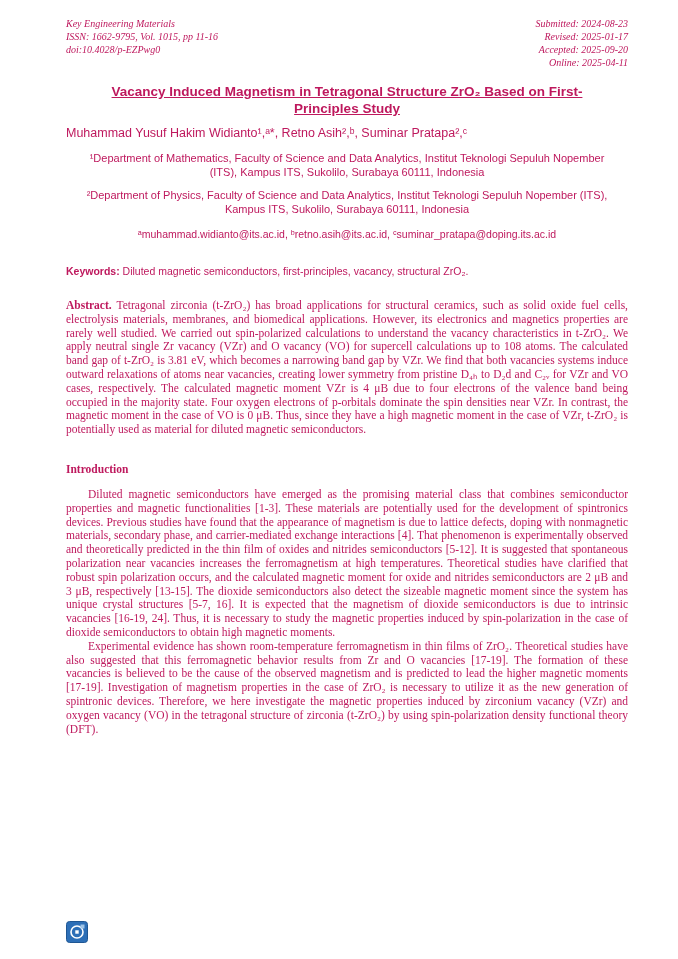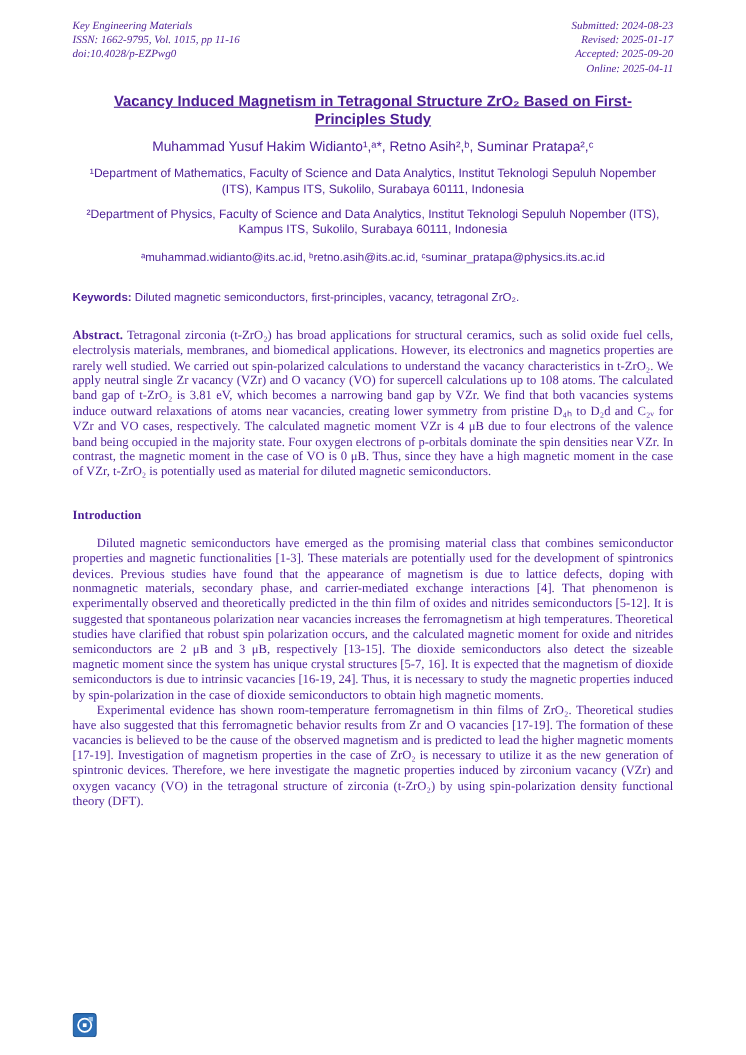--- a/index.html
+++ b/index.html
@@ -7,22 +7,22 @@
     padding: 0;
     background: #ffffff;
   }
   .page {
     position: relative;
     width: 678px;
     height: 959px;
     margin: 0 auto;
     background: #ffffff;
     box-sizing: border-box;
-    padding: 17px 66px 0 66px;
-    color: #4c1d95;
+    padding: 17px 50px 0 66px;
+    color: #be185d;
     overflow: hidden;
   }
   
   .header {
     display: flex;
     justify-content: space-between;
     font-family: "Liberation Serif", serif;
     font-style: italic;
     font-size: 10px;
     line-height: 13px;
@@ -36,21 +36,20 @@
     font-size: 13.5px;
     line-height: 17px;
     text-align: center;
     margin: 0 auto 9px auto;
     max-width: 530px;
     text-decoration: underline;
   }
   .authors {
     font-family: "Liberation Sans", sans-serif;
     font-size: 12.5px;
-    text-align: center;
     margin-bottom: 11px;
   }
   .affiliation {
     font-family: "Liberation Sans", sans-serif;
     font-size: 11px;
     line-height: 14px;
     text-align: center;
     margin: 0 auto 9px auto;
     max-width: 540px;
   }
@@ -116,23 +115,23 @@
   </div>
 
   <div class="title">Vacancy Induced Magnetism in Tetragonal Structure ZrO₂ Based on First-Principles Study</div>
 
   <div class="authors">Muhammad Yusuf Hakim Widianto¹,ᵃ*, Retno Asih²,ᵇ, Suminar Pratapa²,ᶜ</div>
 
   <div class="affiliation">¹Department of Mathematics, Faculty of Science and Data Analytics, Institut Teknologi Sepuluh Nopember (ITS), Kampus ITS, Sukolilo, Surabaya 60111, Indonesia</div>
 
   <div class="affiliation second">²Department of Physics, Faculty of Science and Data Analytics, Institut Teknologi Sepuluh Nopember (ITS), Kampus ITS, Sukolilo, Surabaya 60111, Indonesia</div>
 
-  <div class="emails">ᵃmuhammad.widianto@its.ac.id, ᵇretno.asih@its.ac.id, ᶜsuminar_pratapa@physics.its.ac.id</div>
+  <div class="emails">ᵃmuhammad.widianto@its.ac.id, ᵇretno.asih@its.ac.id, ᶜsuminar_pratapa@doping.its.ac.id</div>
 
-  <p class="keywords"><b>Keywords:</b><span> Diluted magnetic semiconductors, first-principles, vacancy, tetragonal ZrO₂.</span></p>
+  <p class="keywords"><b>Keywords:</b><span> Diluted magnetic semiconductors, first-principles, vacancy, structural ZrO₂.</span></p>
 
   <p class="body-para abstract"><b>Abstract.</b><span> Tetragonal zirconia (t-ZrO₂) has broad applications for structural ceramics, such as solid oxide fuel cells, electrolysis materials, membranes, and biomedical applications. However, its electronics and magnetics properties are rarely well studied. We carried out spin-polarized calculations to understand the vacancy characteristics in t-ZrO₂. We apply neutral single Zr vacancy (VZr) and O vacancy (VO) for supercell calculations up to 108 atoms. The calculated band gap of t-ZrO₂ is 3.81 eV, which becomes a narrowing band gap by VZr. We find that both vacancies systems induce outward relaxations of atoms near vacancies, creating lower symmetry from pristine D₄ₕ to D₂d and C₂ᵥ for VZr and VO cases, respectively. The calculated magnetic moment VZr is 4 μB due to four electrons of the valence band being occupied in the majority state. Four oxygen electrons of p-orbitals dominate the spin densities near VZr. In contrast, the magnetic moment in the case of VO is 0 μB. Thus, since they have a high magnetic moment in the case of VZr, t-ZrO₂ is potentially used as material for diluted magnetic semiconductors.</span></p>
 
   <div class="section-heading">Introduction</div>
 
   <p class="body-para indent">Diluted magnetic semiconductors have emerged as the promising material class that combines semiconductor properties and magnetic functionalities [1-3]. These materials are potentially used for the development of spintronics devices. Previous studies have found that the appearance of magnetism is due to lattice defects, doping with nonmagnetic materials, secondary phase, and carrier-mediated exchange interactions [4]. That phenomenon is experimentally observed and theoretically predicted in the thin film of oxides and nitrides semiconductors [5-12]. It is suggested that spontaneous polarization near vacancies increases the ferromagnetism at high temperatures. Theoretical studies have clarified that robust spin polarization occurs, and the calculated magnetic moment for oxide and nitrides semiconductors are 2 μB and 3 μB, respectively [13-15]. The dioxide semiconductors also detect the sizeable magnetic moment since the system has unique crystal structures [5-7, 16]. It is expected that the magnetism of dioxide semiconductors is due to intrinsic vacancies [16-19, 24]. Thus, it is necessary to study the magnetic properties induced by spin-polarization in the case of dioxide semiconductors to obtain high magnetic moments.</p>
 
   <p class="body-para indent">Experimental evidence has shown room-temperature ferromagnetism in thin films of ZrO₂. Theoretical studies have also suggested that this ferromagnetic behavior results from Zr and O vacancies [17-19]. The formation of these vacancies is believed to be the cause of the observed magnetism and is predicted to lead the higher magnetic moments [17-19]. Investigation of magnetism properties in the case of ZrO₂ is necessary to utilize it as the new generation of spintronic devices. Therefore, we here investigate the magnetic properties induced by zirconium vacancy (VZr) and oxygen vacancy (VO) in the tetragonal structure of zirconia (t-ZrO₂) by using spin-polarization density functional theory (DFT).</p>
 
   <div class="badge">

